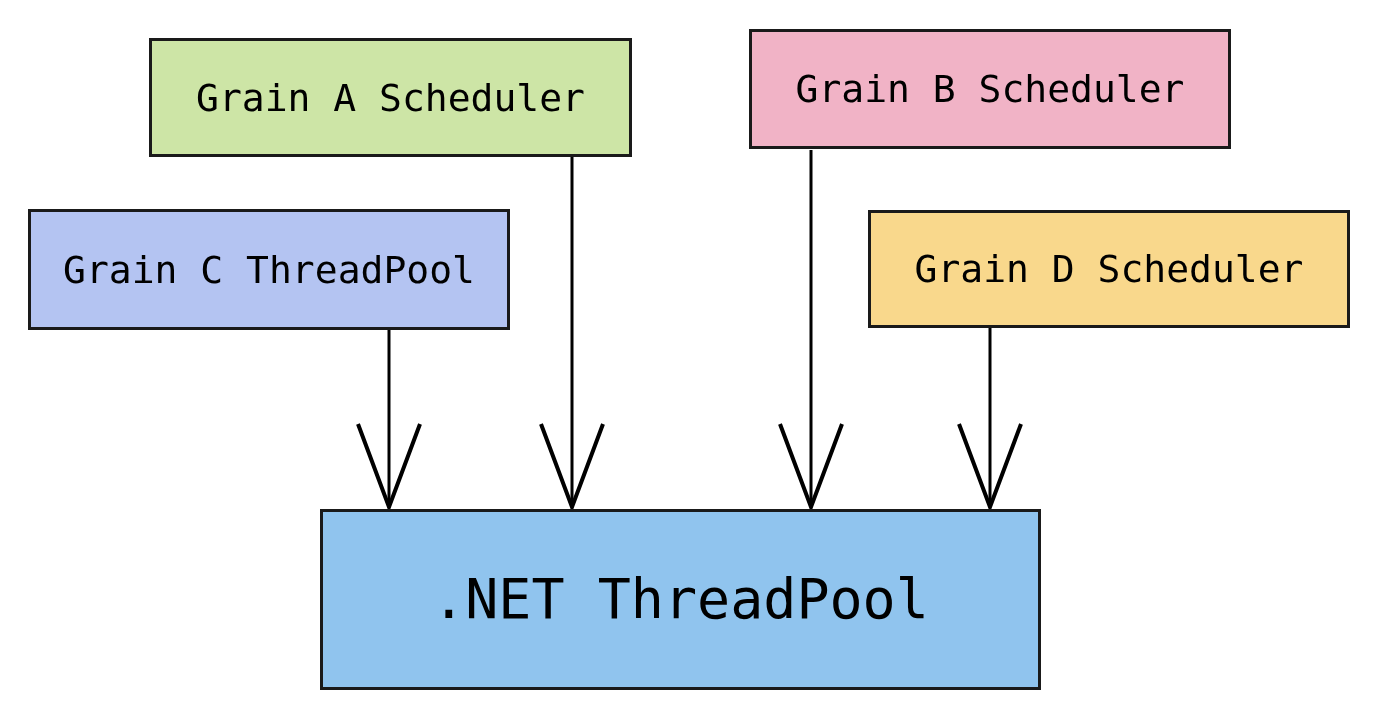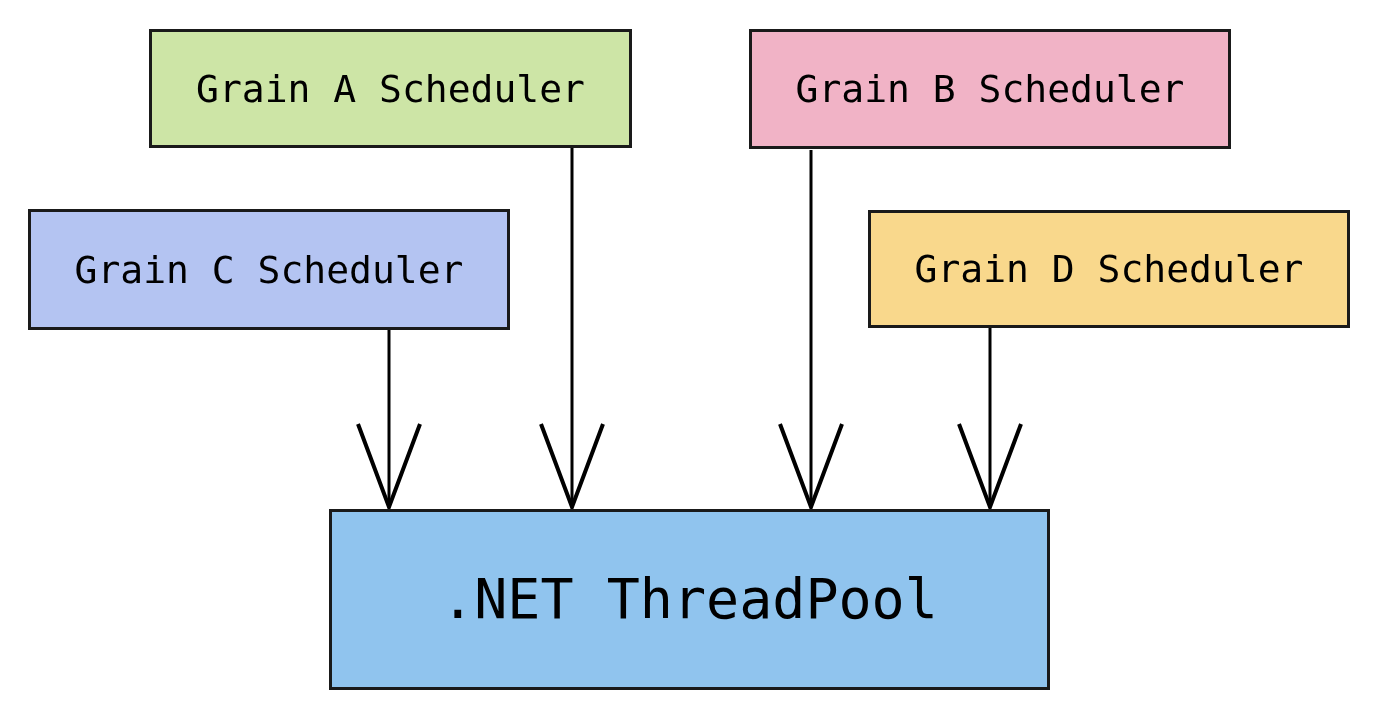--- a/index.html
+++ b/index.html
@@ -29,25 +29,25 @@
     display: flex;
     align-items: center;
     justify-content: center;
   }
   .node-label {
     color: #000000;
     font-size: 38px;
     line-height: 1;
     white-space: nowrap;
   }
-  .node-grain-a { left: 149px; top: 29px;  width: 483px; height: 119px; }
+  .node-grain-a { left: 149px; top: 38px;  width: 483px; height: 119px; }
   .node-grain-b { left: 749px; top: 29px;  width: 482px; height: 120px; align-items: center; }
   .node-grain-c { left: 28px;  top: 209px; width: 482px; height: 121px; }
   .node-grain-d { left: 868px; top: 210px; width: 482px; height: 118px; }
-  .node-threadpool { left: 329px; top: 509px; width: 721px; height: 181px; }
+  .node-threadpool { left: 320px; top: 509px; width: 721px; height: 181px; }
   .node-threadpool .node-label {
     font-size: 55px;
   }
 </style>
 </head>
 <body>
 
 <div class="canvas">
 
   <svg class="edges-layer" viewBox="0 0 1379 720">
@@ -71,21 +71,21 @@
 
   <div class="node node-grain-a" style="background-color: rgb(205, 229, 166); border-color: rgb(26, 26, 26);">
     <span class="node-label">Grain A Scheduler</span>
   </div>
 
   <div class="node node-grain-b" style="background-color: rgb(241, 179, 198); border-color: rgb(26, 26, 26);">
     <span class="node-label">Grain B Scheduler</span>
   </div>
 
   <div class="node node-grain-c" style="background-color: rgb(180, 196, 242); border-color: rgb(26, 26, 26);">
-    <span class="node-label">Grain C Scheduler</span>
+    <span class="node-label">Grain C ThreadPool</span>
   </div>
 
   <div class="node node-grain-d" style="background-color: rgb(249, 216, 140); border-color: rgb(26, 26, 26);">
     <span class="node-label">Grain D Scheduler</span>
   </div>
 
   <div class="node node-threadpool" style="background-color: rgb(144, 196, 238); border-color: rgb(26, 26, 26);">
     <span class="node-label">.NET ThreadPool</span>
   </div>
 

